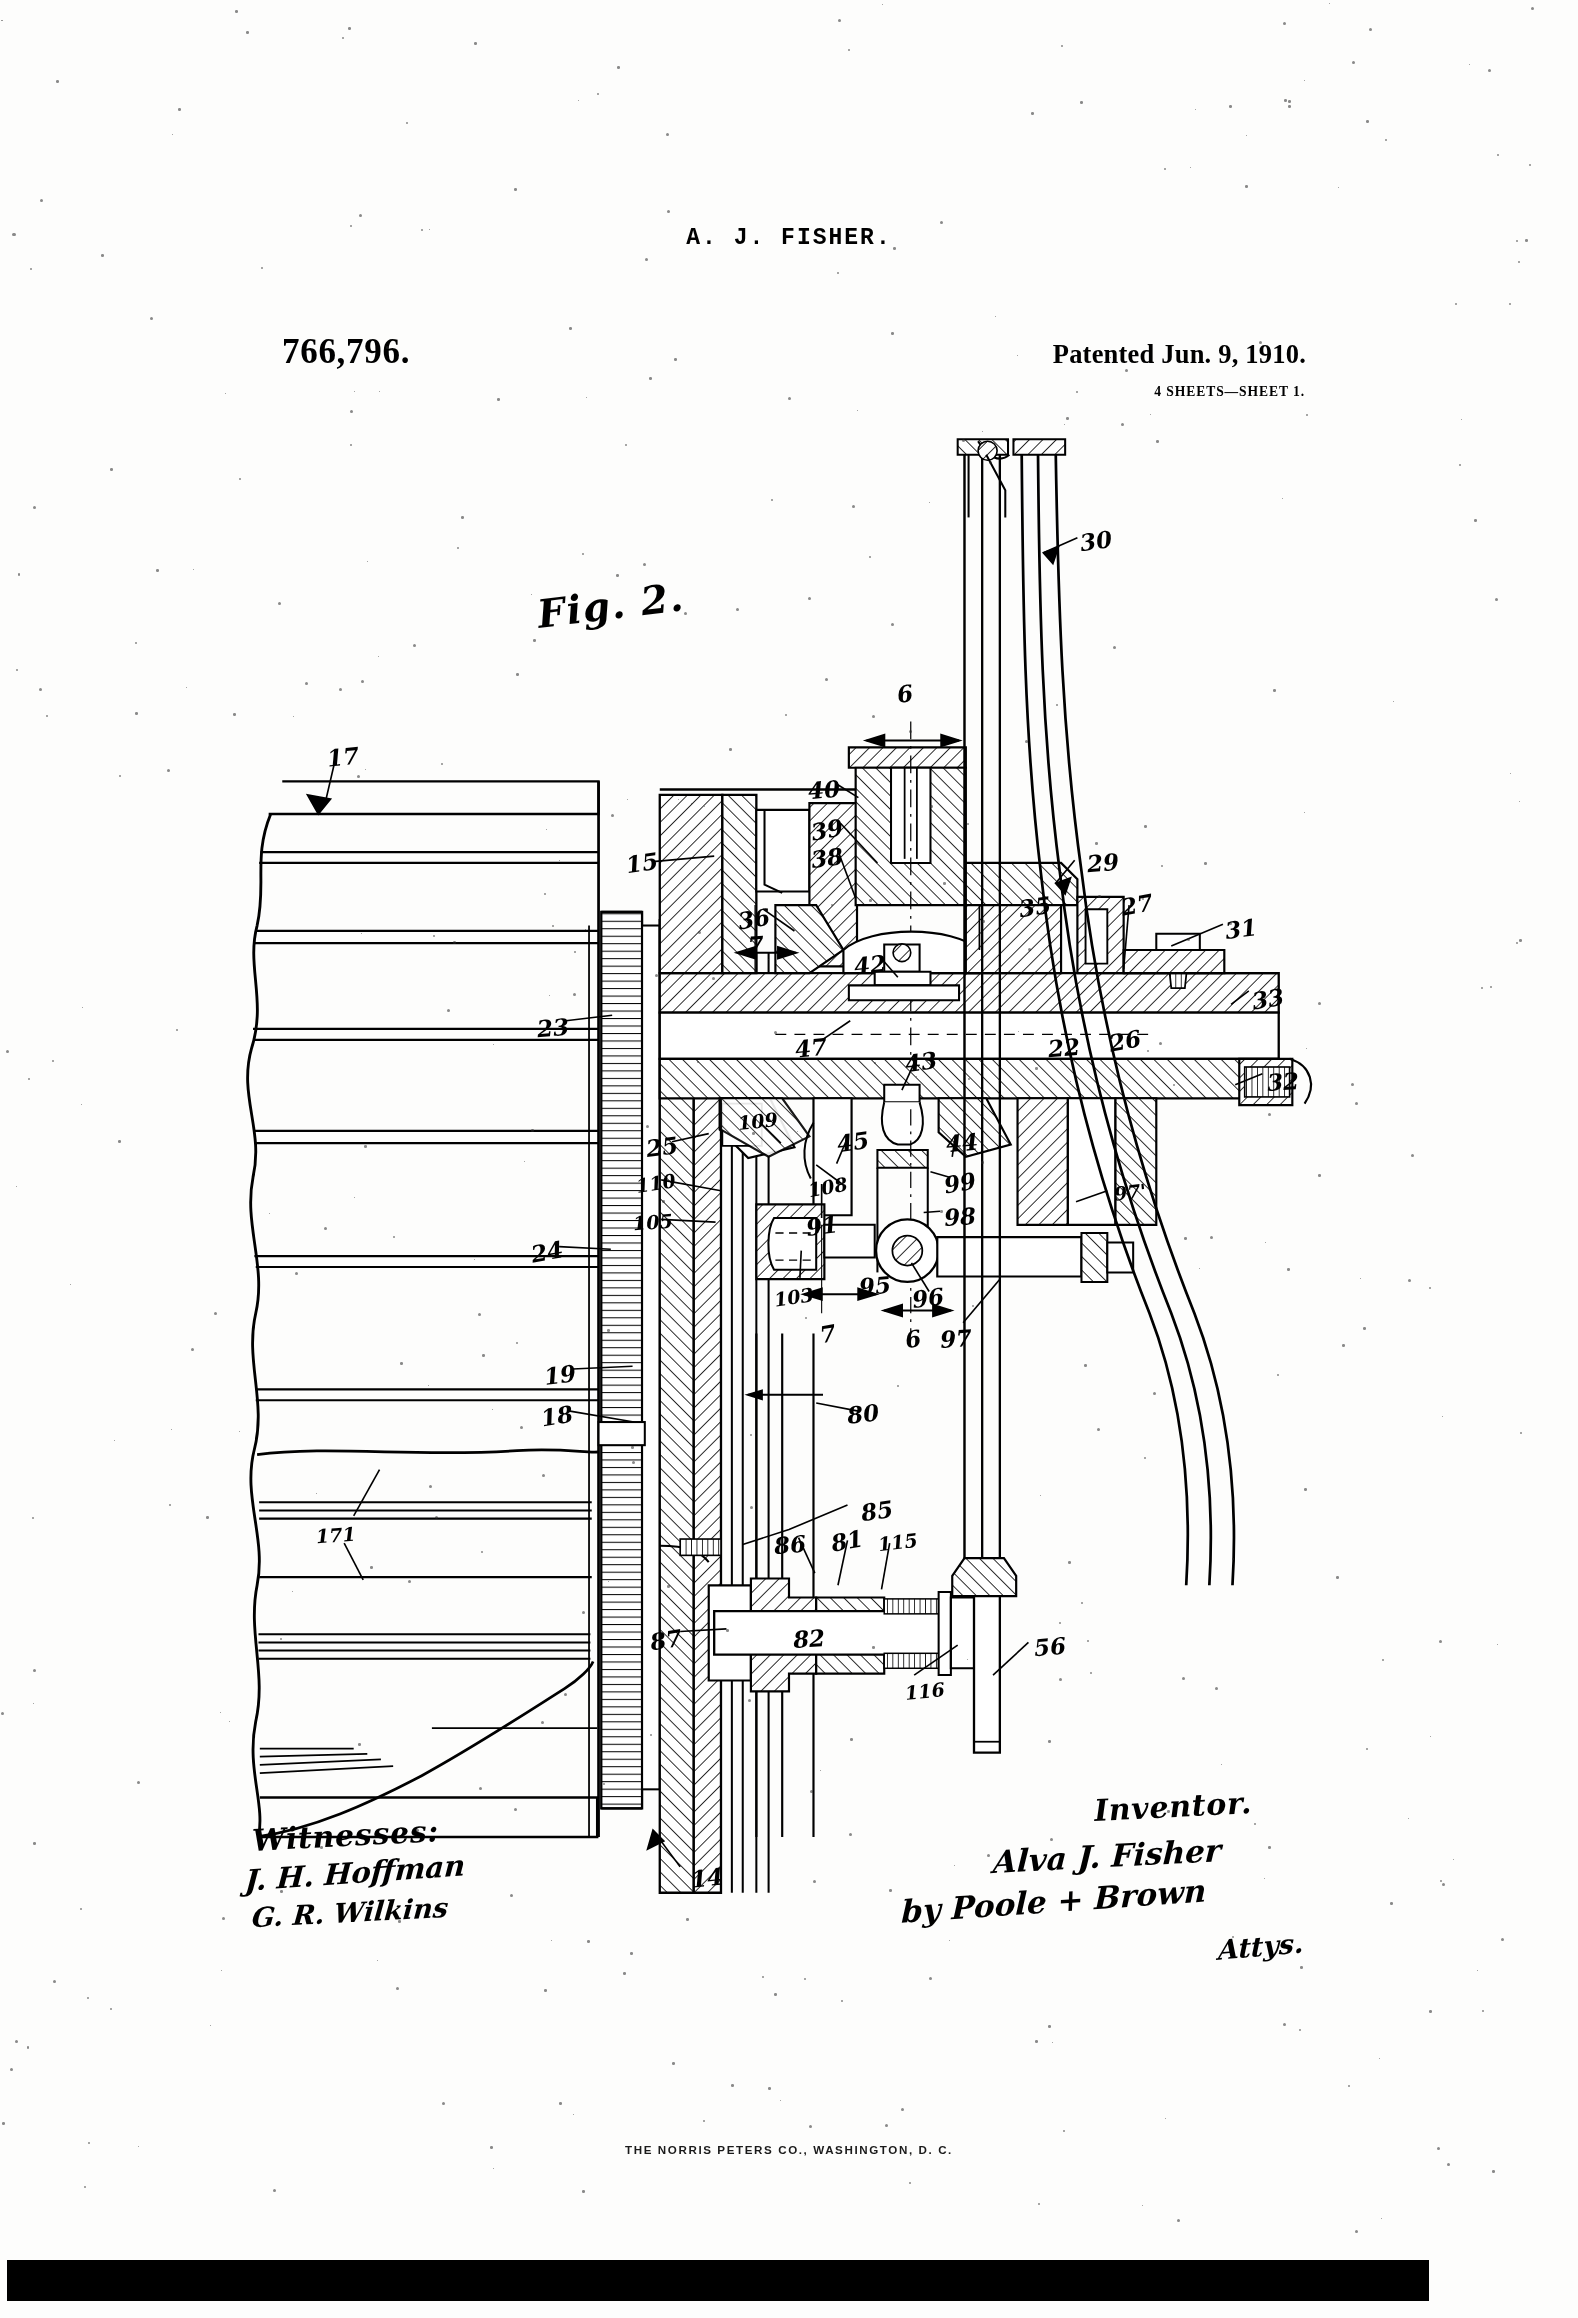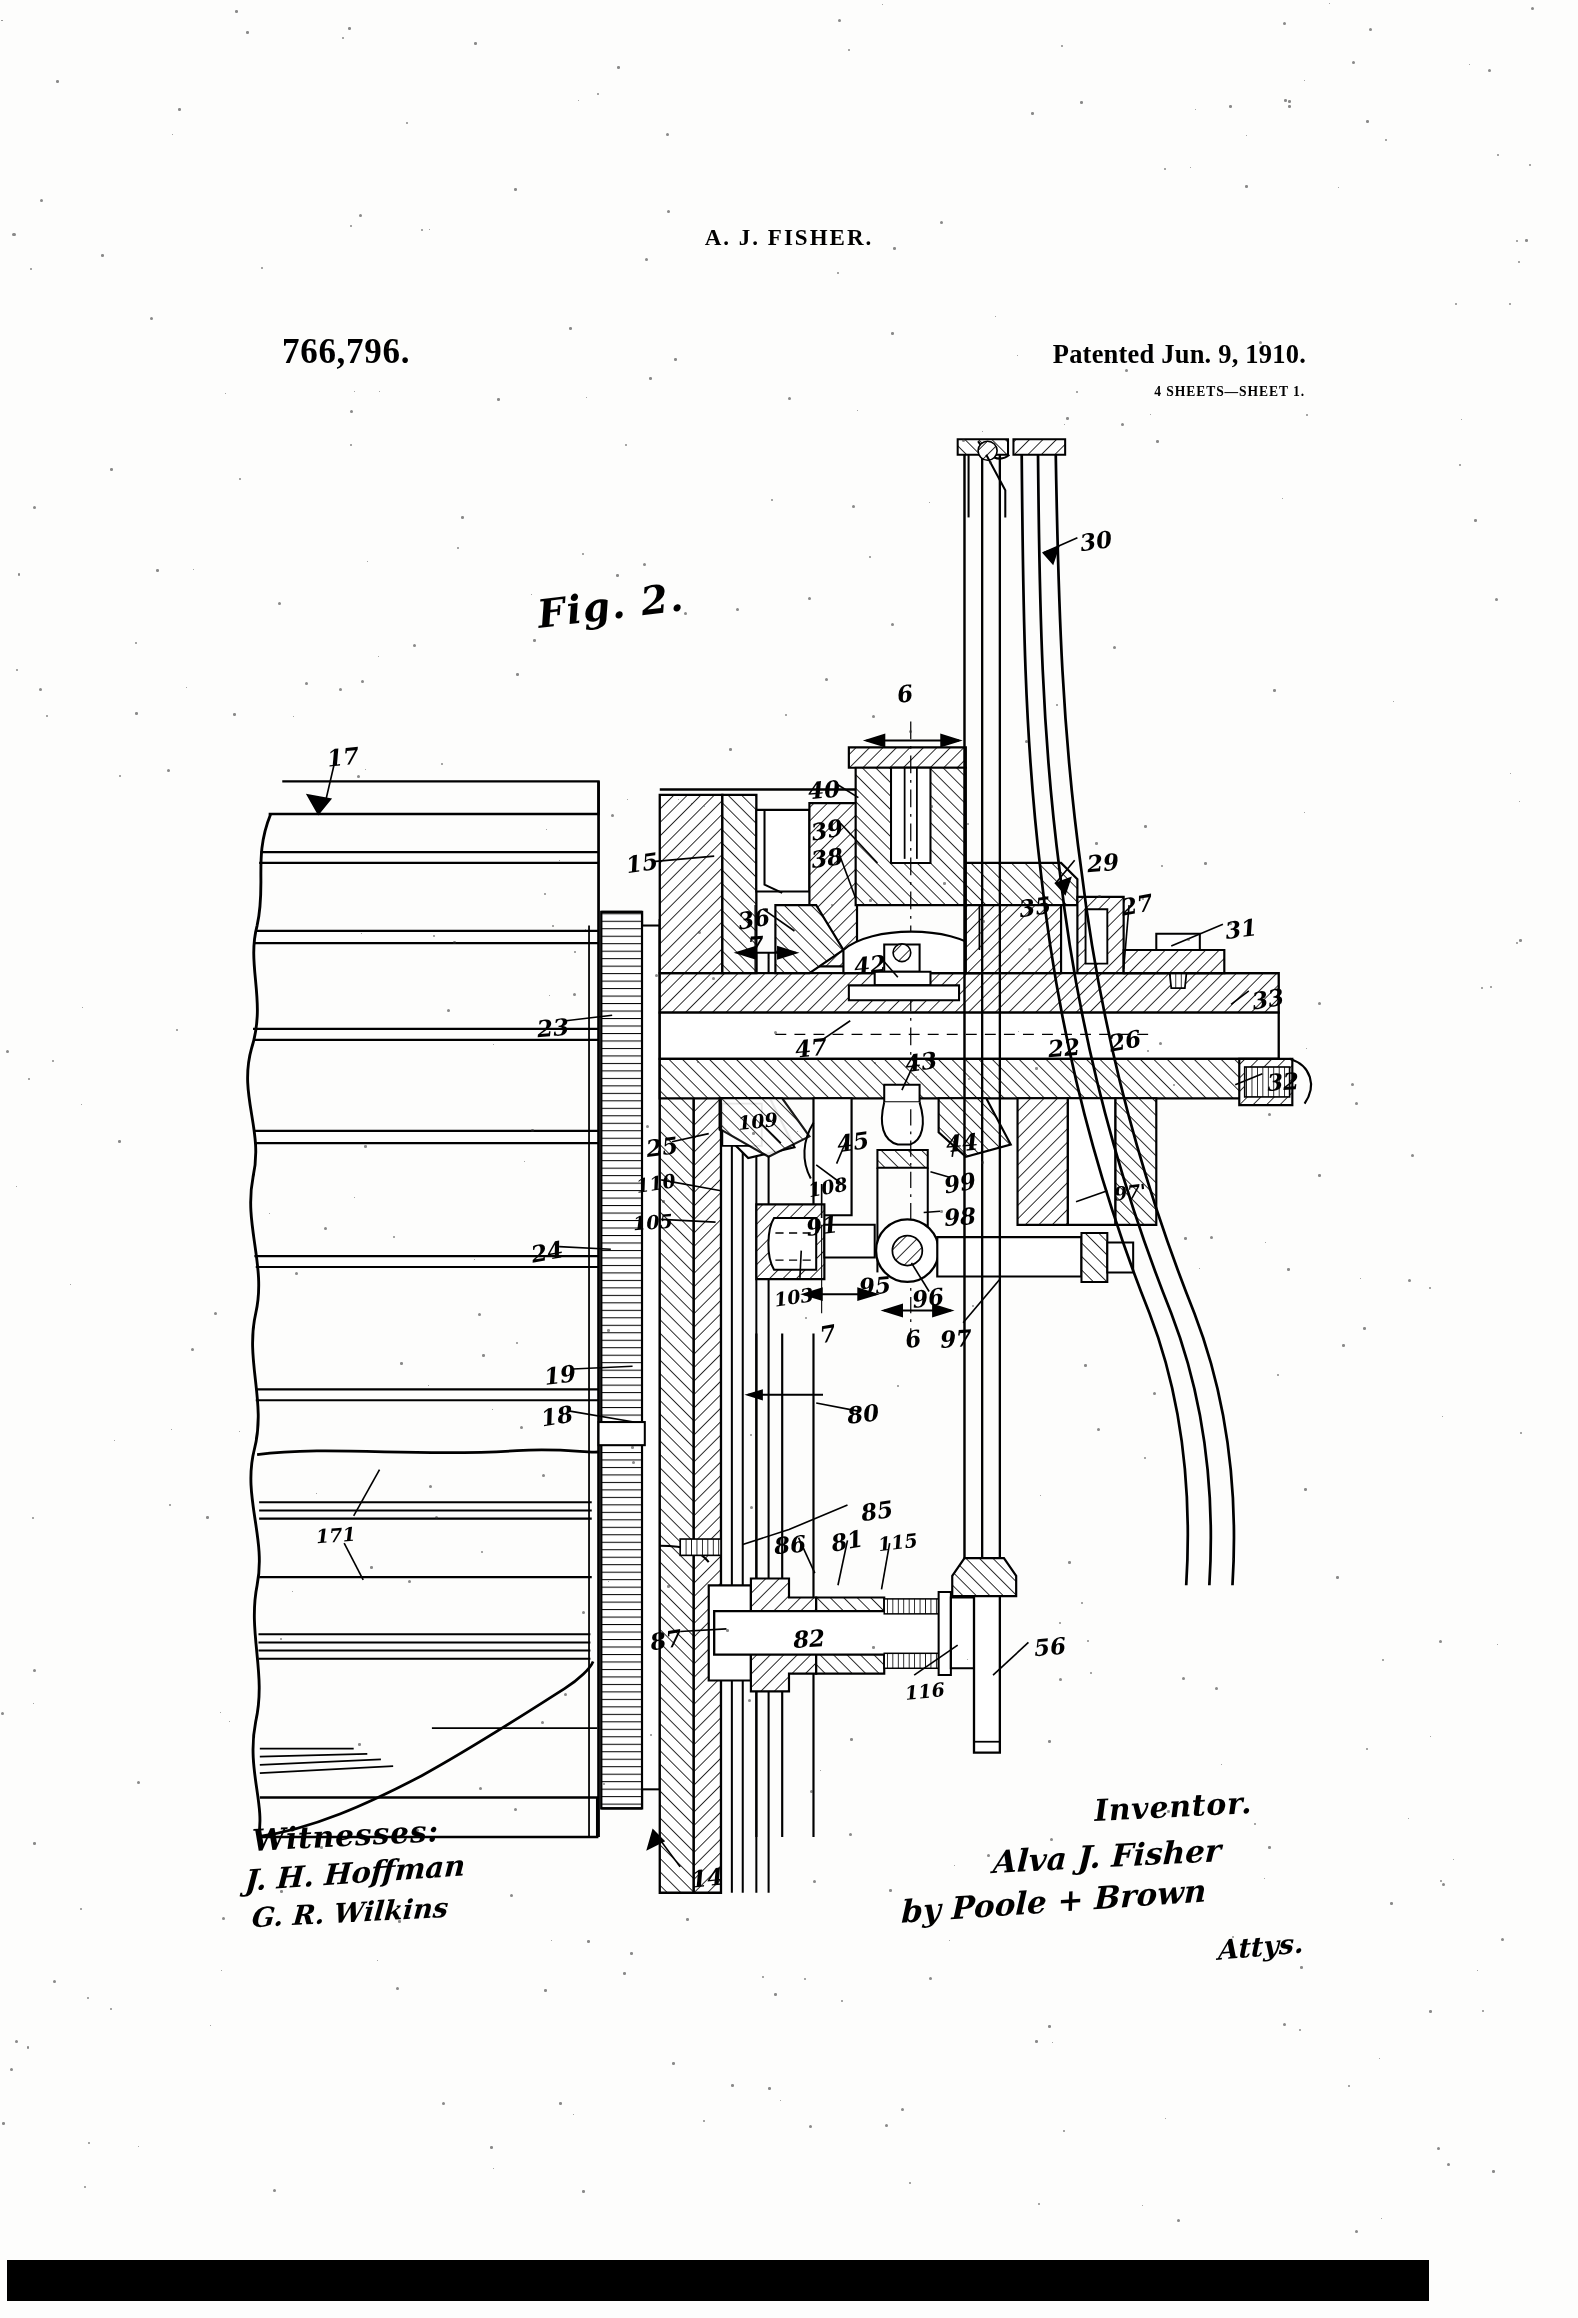--- a/index.html
+++ b/index.html
@@ -11,21 +11,21 @@
   }
   .page{position:absolute;inset:0;}
 
   
   .speck{position:absolute;background:#2a2a2a;border-radius:50%;opacity:.55;}
 
   
   .hdr{position:absolute;text-align:center;width:100%;left:0;}
   .inventor-name{
     top:225px;font-size:23px;letter-spacing:2px;font-weight:700;
-    font-family:Liberation Serif, serif;
+    font-family:Liberation Mono, monospace;
   }
   .title-line{
     top:264px;font-size:20.4px;letter-spacing:0.8px;font-weight:700;
   }
   .appl-line{
     top:301px;font-size:15px;letter-spacing:0.7px;font-weight:700;
   }
   .patno{
     position:absolute;left:282px;top:332px;font-size:35px;font-weight:700;
     letter-spacing:0.7px;
@@ -463,20 +463,21 @@
 
   <div class="script witness-head">Witnesses:</div>
   <div class="sig sig-w1">J. H. Hoffman</div>
   <div class="sig sig-w2">G. R. Wilkins</div>
 
   <div class="script inv-head">Inventor.</div>
   <div class="sig sig-inv">Alva J. Fisher</div>
   <div class="sig sig-by">by Poole + Brown</div>
   <div class="sig sig-attys">Attys.</div>
 
+  <div class="footer-credit">THE NORRIS PETERS CO., WASHINGTON, D. C.</div>
   <div class="bottom-bar"></div>
 
   <div id="specks">
       <div class="speck" style="width: 2px; height: 2px; left: 1063px; top: 2130px;"></div>
       <div class="speck" style="width: 2px; height: 2px; left: 1516px; top: 942px;"></div>
       <div class="speck" style="width: 2.7px; height: 2.7px; left: 774px; top: 1993px;"></div>
       <div class="speck" style="width: 2px; height: 2px; left: 28px; top: 1078px;"></div>
       <div class="speck" style="width: 2px; height: 2px; left: 837px; top: 272px;"></div>
       <div class="speck" style="width: 2.7px; height: 2.7px; left: 206px; top: 1516px;"></div>
       <div class="speck" style="width: 3.4px; height: 3.4px; left: 940px; top: 221px;"></div>

